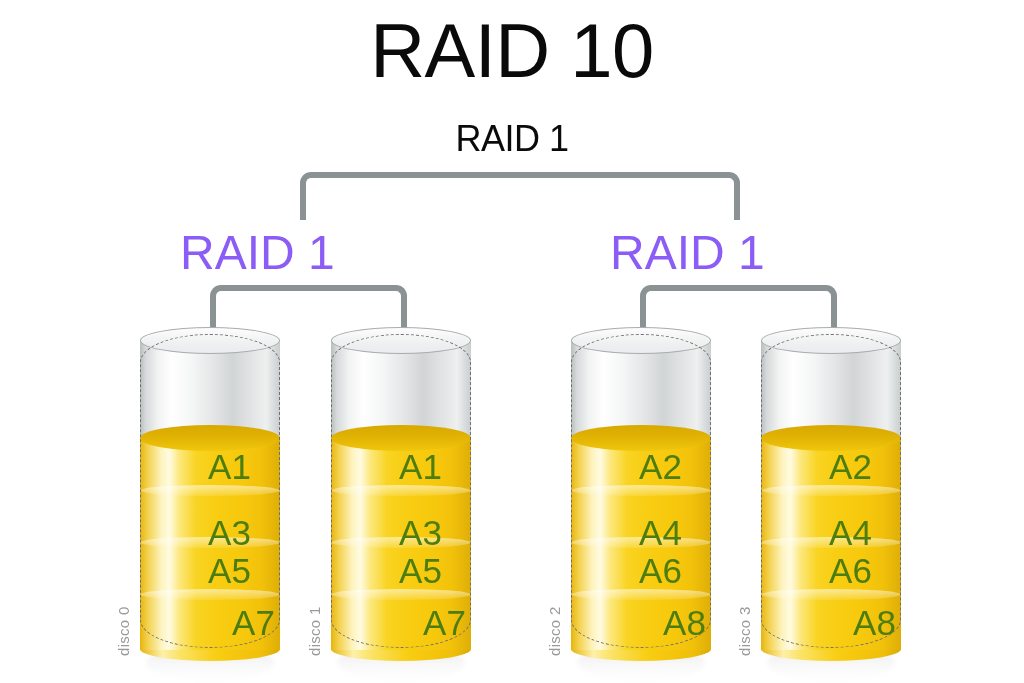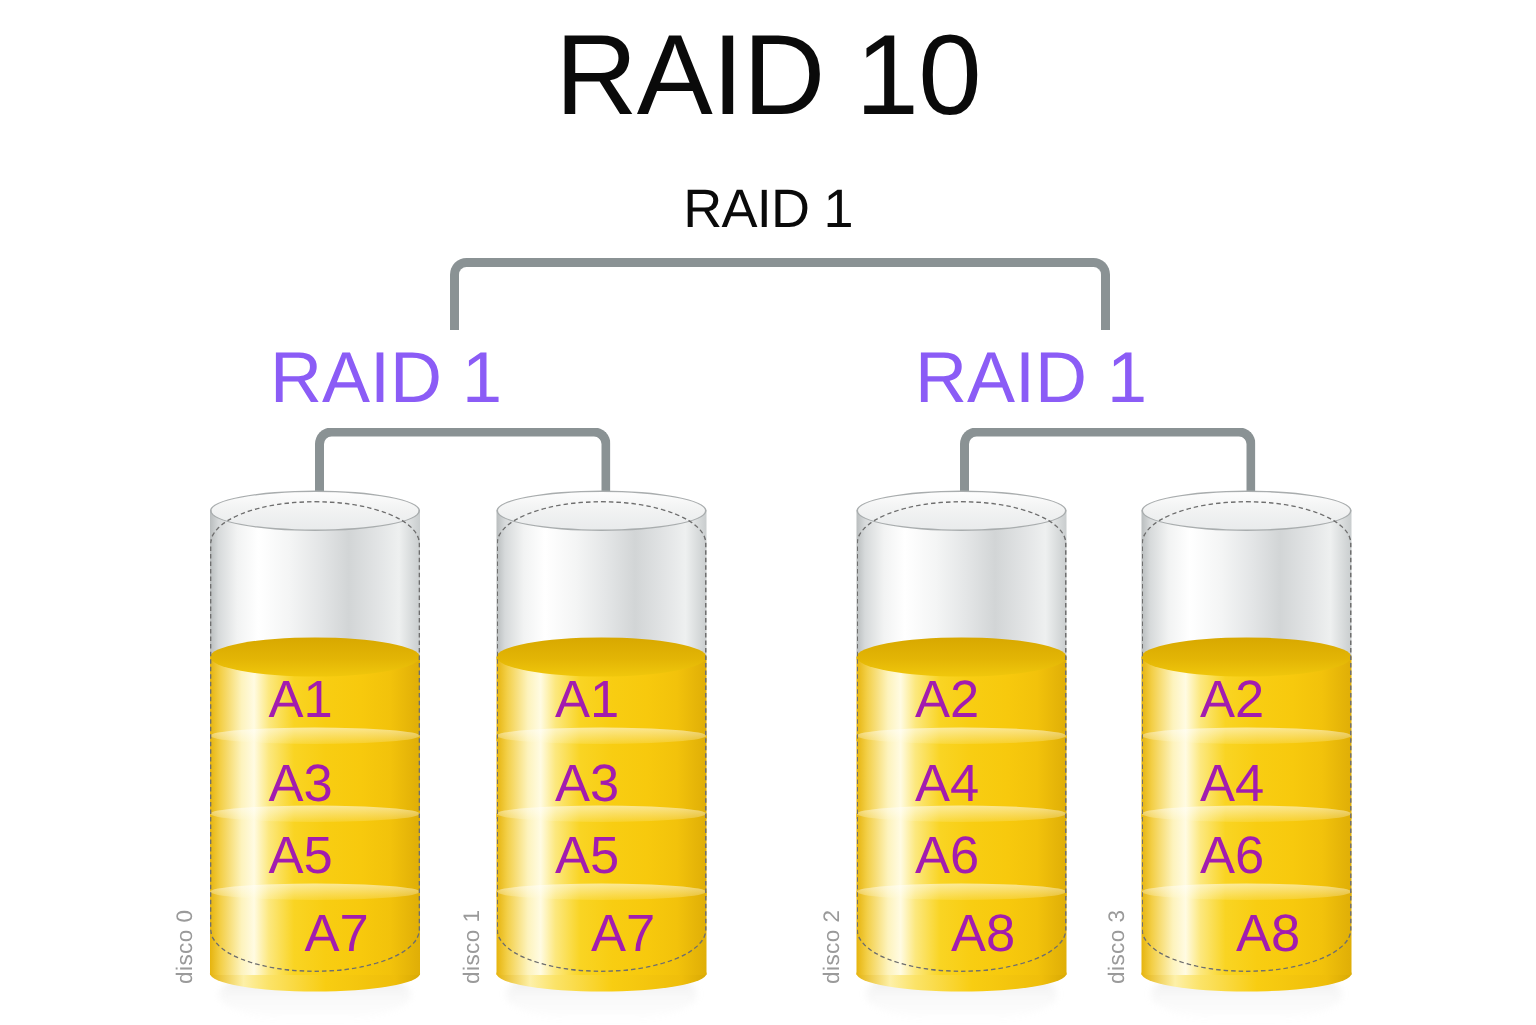--- a/index.html
+++ b/index.html
@@ -192,30 +192,30 @@
     height: 24px;
     border-radius: 50%;
     background: linear-gradient(to right,
       #e6b40e 0%, #fdf0a8 16%, #fbe368 28%, #f8cd12 55%, #efbe0a 88%, #d9a905 100%);
     z-index: 1;
   }
   .seg-label {
     position: absolute;
     left: 0;
     width: 140px;
-    text-align: left;
+    text-align: center;
     font-size: 35px;
     line-height: 40px;
-    color: #a21caf;
+    color: #4d7c0f;
     z-index: 5;
     white-space: nowrap;
     padding-left: 39px;
   }
   .lbl-0 { top: 22px; }
-  .lbl-1 { top: 78px; }
+  .lbl-1 { top: 88px; }
   .lbl-2 { top: 126px; }
   .lbl-3 { top: 178px; margin-left: 24px; }
 
   
   .reflection {
     position: absolute;
     left: 6px;
     top: 311px;
     width: 128px;
     height: 36px;

